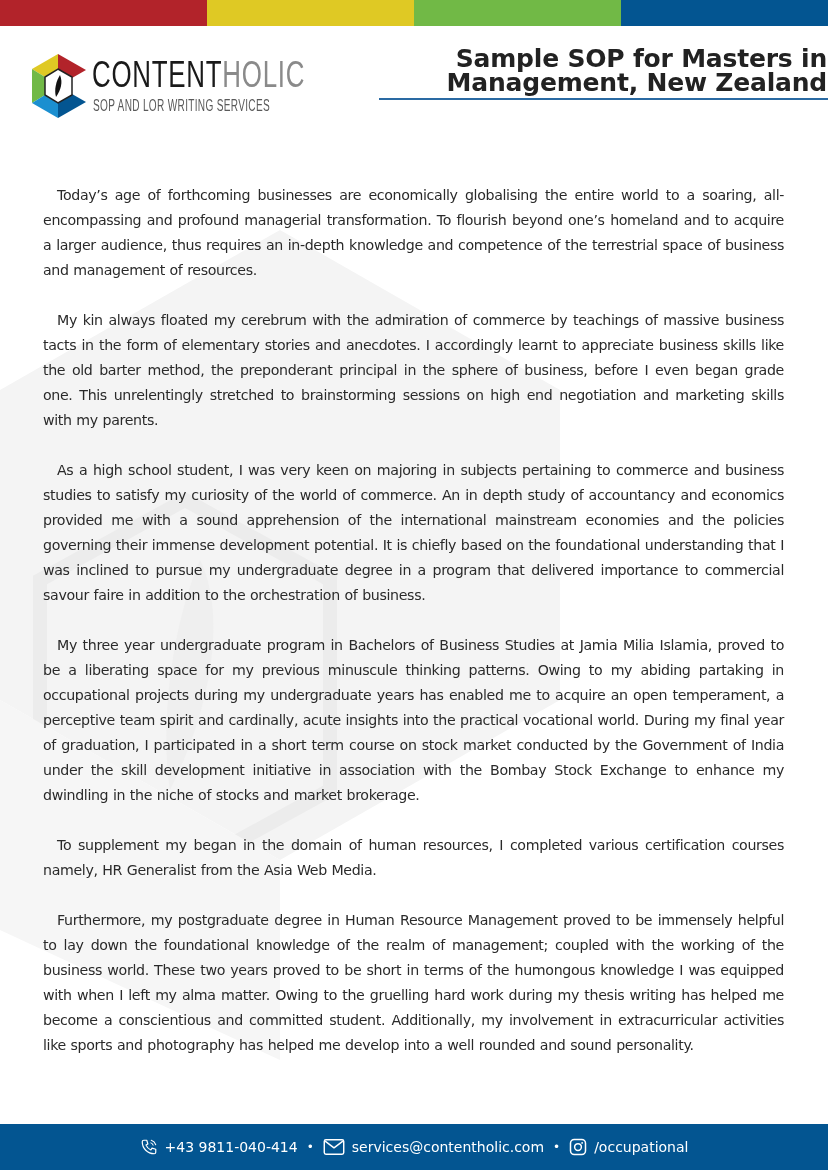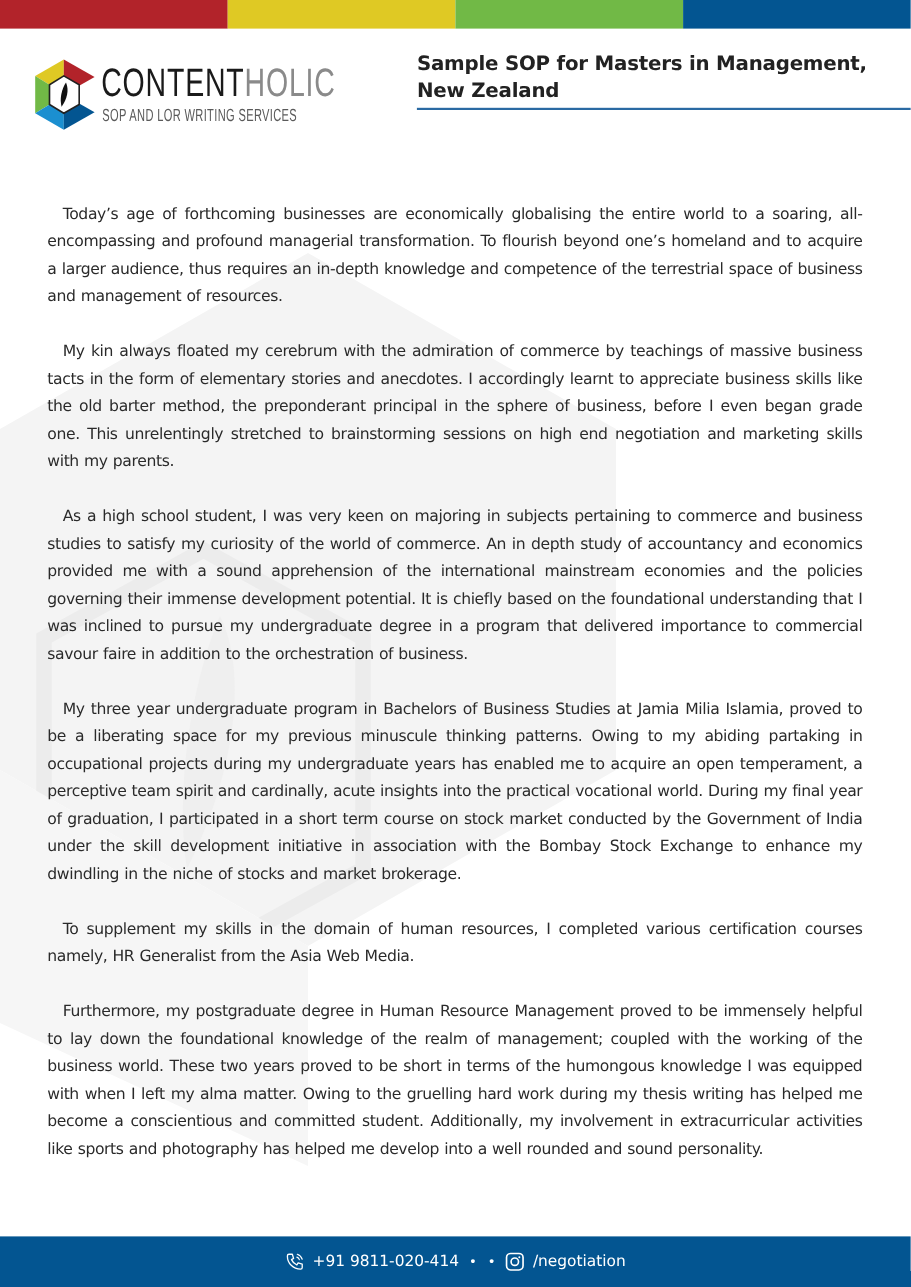--- a/index.html
+++ b/index.html
@@ -12,21 +12,21 @@
   .seg-yellow { background: #dfc924; }
   .seg-green { background: #71b946; }
   .seg-blue { background: #035591; }
 
   .logo { position: absolute; left: 28px; top: 50px; width: 280px; height: 72px; text-align: center; }
   .logo svg.mark { position: absolute; left: 0; top: 2px; }
   .logo-name { position: absolute; left: 64px; top: 4px; font-family: "Liberation Sans Narrow", "Liberation Sans", sans-serif; font-weight: 300; font-size: 36px; letter-spacing: 1px; color: #1a1a1a; transform: scaleX(0.72); transform-origin: left top; white-space: nowrap; -webkit-text-stroke: 0; }
   .logo-name .light { color: #8a8a8a; }
   .logo-tag { position: absolute; left: 65px; top: 47px; font-family: "Liberation Sans", sans-serif; font-size: 16px; color: #5a5a5a; transform: scaleX(0.63); transform-origin: left top; white-space: nowrap; letter-spacing: 0.5px; }
 
-  .doc-title { position: absolute; left: 379px; top: 47px; width: 448px; font-family: "DejaVu Sans", sans-serif; font-weight: bold; font-size: 18px; line-height: 24px; color: #222; letter-spacing: -0.2px; }
+  .doc-title { position: absolute; left: 379px; top: 47px; width: 448px; font-family: "DejaVu Sans", sans-serif; font-weight: bold; font-size: 25px; line-height: 24px; color: #222; letter-spacing: -0.2px; text-align: right; }
   .title-rule { position: absolute; left: 379px; top: 98px; width: 449px; height: 1.5px; background: #2a6aa3; }
 
   .watermark { position: absolute; left: 0; top: 230px; width: 560px; height: 830px; opacity: 1; pointer-events: none; }
 
   .body-text { position: absolute; left: 43px; top: 183px; width: 741px; }
   .body-text p { font-size: 14.2px; line-height: 25px; text-align: justify; text-indent: 14px; margin-bottom: 25px; color: #2a2a2a; letter-spacing: -0.35px; word-spacing: 0.5px; }
 
   .footer { position: absolute; left: 0; top: 1124px; width: 828px; height: 46px; background: #035591; display: flex; align-items: center; justify-content: center; color: #ffffff; font-size: 14px; gap: 8px; }
   .footer .item { display: flex; align-items: center; gap: 7px; }
   .footer .sep { font-size: 12px; margin: 0 1px; }
@@ -64,35 +64,42 @@
 </div>
 
 <div class="doc-title">Sample SOP for Masters in Management, New Zealand</div>
 <div class="title-rule"></div>
 
 <div class="body-text">
   <p>Today’s age of forthcoming businesses are economically globalising the entire world to a soaring, all-encompassing and profound managerial transformation. To flourish beyond one’s homeland and to acquire a larger audience, thus requires an in-depth knowledge and competence of the terrestrial space of business and management of resources.</p>
   <p>My kin always floated my cerebrum with the admiration of commerce by teachings of massive business tacts in the form of elementary stories and anecdotes. I accordingly learnt to appreciate business skills like the old barter method, the preponderant principal in the sphere of business, before I even began grade one. This unrelentingly stretched to brainstorming sessions on high end negotiation and marketing skills with my parents.</p>
   <p>As a high school student, I was very keen on majoring in subjects pertaining to commerce and business studies to satisfy my curiosity of the world of commerce. An in depth study of accountancy and economics provided me with a sound apprehension of the international mainstream economies and the policies governing their immense development potential. It is chiefly based on the foundational understanding that I was inclined to pursue my undergraduate degree in a program that delivered importance to commercial savour faire in addition to the orchestration of business.</p>
   <p>My three year undergraduate program in Bachelors of Business Studies at Jamia Milia Islamia, proved to be a liberating space for my previous minuscule thinking patterns. Owing to my abiding partaking in occupational projects during my undergraduate years has enabled me to acquire an open temperament, a perceptive team spirit and cardinally, acute insights into the practical vocational world. During my final year of graduation, I participated in a short term course on stock market conducted by the Government of India under the skill development initiative in association with the Bombay Stock Exchange to enhance my dwindling in the niche of stocks and market brokerage.</p>
-  <p>To supplement my skills in the domain of human resources, I completed various certification courses namely, HR Generalist from the Asia Web Media.</p>
+  <p>To supplement my began in the domain of human resources, I completed various certification courses namely, HR Generalist from the Asia Web Media.</p>
   <p>Furthermore, my postgraduate degree in Human Resource Management proved to be immensely helpful to lay down the foundational knowledge of the realm of management; coupled with the working of the business world. These two years proved to be short in terms of the humongous knowledge I was equipped with when I left my alma matter. Owing to the gruelling hard work during my thesis writing has helped me become a conscientious and committed student. Additionally, my involvement in extracurricular activities like sports and photography has helped me develop into a well rounded and sound personality.</p>
 </div>
 
 <div class="footer">
   <div class="item">
     <svg width="18" height="18" viewBox="0 0 24 24">
       <path d="M5 3 L9 3 L10.5 8 L8 9.5 C9.2 12.2 11.8 14.8 14.5 16 L16 13.5 L21 15 L21 19 C21 20 20 21 19 21 C10 21 3 14 3 5 C3 4 4 3 5 3 Z" fill="none" stroke="#fff" stroke-width="1.6" stroke-linejoin="round"></path>
       <path d="M15 3 C18 4 20 6 21 9 M14.5 6.5 C16 7 17 8 17.5 9.5" fill="none" stroke="#fff" stroke-width="1.4" stroke-linecap="round"></path>
     </svg>
-    <span>+91 9811-020-414</span>
+    <span>+43 9811-040-414</span>
   </div>
   <span class="sep">•</span>
+  <div class="item">
+    <svg width="22" height="18" viewBox="0 0 26 20">
+      <rect x="1.5" y="1.5" width="23" height="17" rx="2" fill="none" stroke="#fff" stroke-width="1.7"></rect>
+      <path d="M2.5 3 L13 11 L23.5 3" fill="none" stroke="#fff" stroke-width="1.7" stroke-linejoin="round"></path>
+    </svg>
+    <span>services@contentholic.com</span>
+  </div>
   <span class="sep">•</span>
   <div class="item">
     <svg width="18" height="18" viewBox="0 0 24 24">
       <rect x="2" y="2" width="20" height="20" rx="5" fill="none" stroke="#fff" stroke-width="2"></rect>
       <circle cx="12" cy="12" r="4.5" fill="none" stroke="#fff" stroke-width="2"></circle>
       <circle cx="17.5" cy="6.5" r="1.2" fill="#fff"></circle>
     </svg>
-    <span>/negotiation</span>
+    <span>/occupational</span>
   </div>
 </div>
 
 </body></html>

